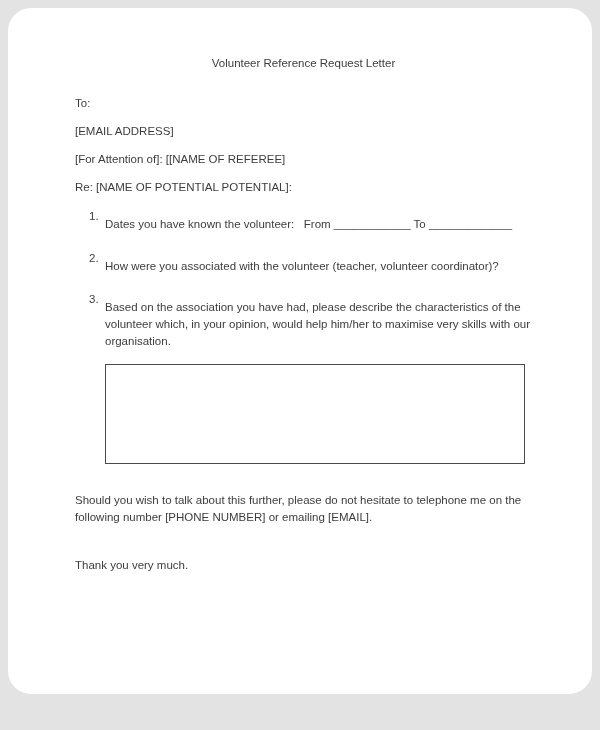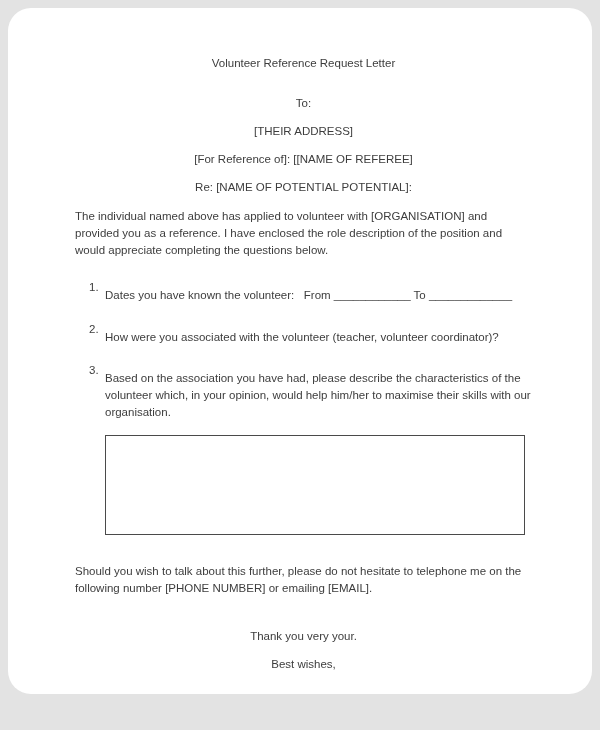--- a/index.html
+++ b/index.html
@@ -28,21 +28,20 @@
     border-radius: 23px;
   }
   .title {
     text-align: center;
     margin-bottom: 25px;
     color: #3d3d3d;
   }
   .field {
     margin-bottom: 13px;
     white-space: pre-wrap;
-    text-align: center;
   }
   .para {
     margin: 0 0 20px 0;
     line-height: 17px;
     white-space: pre-wrap;
   }
   .list {
     margin-bottom: 16px;
   }
   .list-item {
@@ -85,49 +84,47 @@
 <body>
 
 <div class="canvas">
   <div class="page">
 
     <div class="title">Volunteer Reference Request Letter</div>
 
     <div class="field">To:</div>
 
 
-    <div class="field">[THEIR ADDRESS]</div>
+    <div class="field">[EMAIL ADDRESS]</div>
 
-    <div class="field">[For Reference of]: [[NAME OF REFEREE]</div>
+    <div class="field">[For Attention of]: [[NAME OF REFEREE]</div>
 
     <div class="field">Re: [NAME OF POTENTIAL POTENTIAL]:</div>
 
-    <p class="para">The individual named above has applied to volunteer with [ORGANISATION] and provided you as a reference. I have enclosed the role description of the position and would appreciate completing the questions below.</p>
 
     <div class="list">
 
       <div class="list-item">
         <span class="num">1.</span>
         <span class="q-text">Dates you have known the volunteer:   From ____________ To _____________</span>
       </div>
 
       <div class="list-item" style="margin-bottom:4px;">
         <span class="num">2.</span>
         <span class="q-text">How were you associated with the volunteer (teacher, volunteer coordinator)?</span>
       </div>
 
 
       <div class="list-item" style="margin-top:16px; margin-bottom:0;">
         <span class="num">3.</span>
-        <span class="q-text">Based on the association you have had, please describe the characteristics of the volunteer which, in your opinion, would help him/her to maximise their skills with our organisation.</span>
+        <span class="q-text">Based on the association you have had, please describe the characteristics of the volunteer which, in your opinion, would help him/her to maximise very skills with our organisation.</span>
       </div>
 
       <div class="answer-box"></div>
     </div>
 
     <p class="para closing">Should you wish to talk about this further, please do not hesitate to telephone me on the following number [PHONE NUMBER] or emailing [EMAIL].</p>
 
-    <div class="field signline">Thank you very your.</div>
+    <div class="field signline">Thank you very much.</div>
 
-    <div class="field signline">Best wishes,</div>
 
   </div>
 </div>
 
 </body></html>

